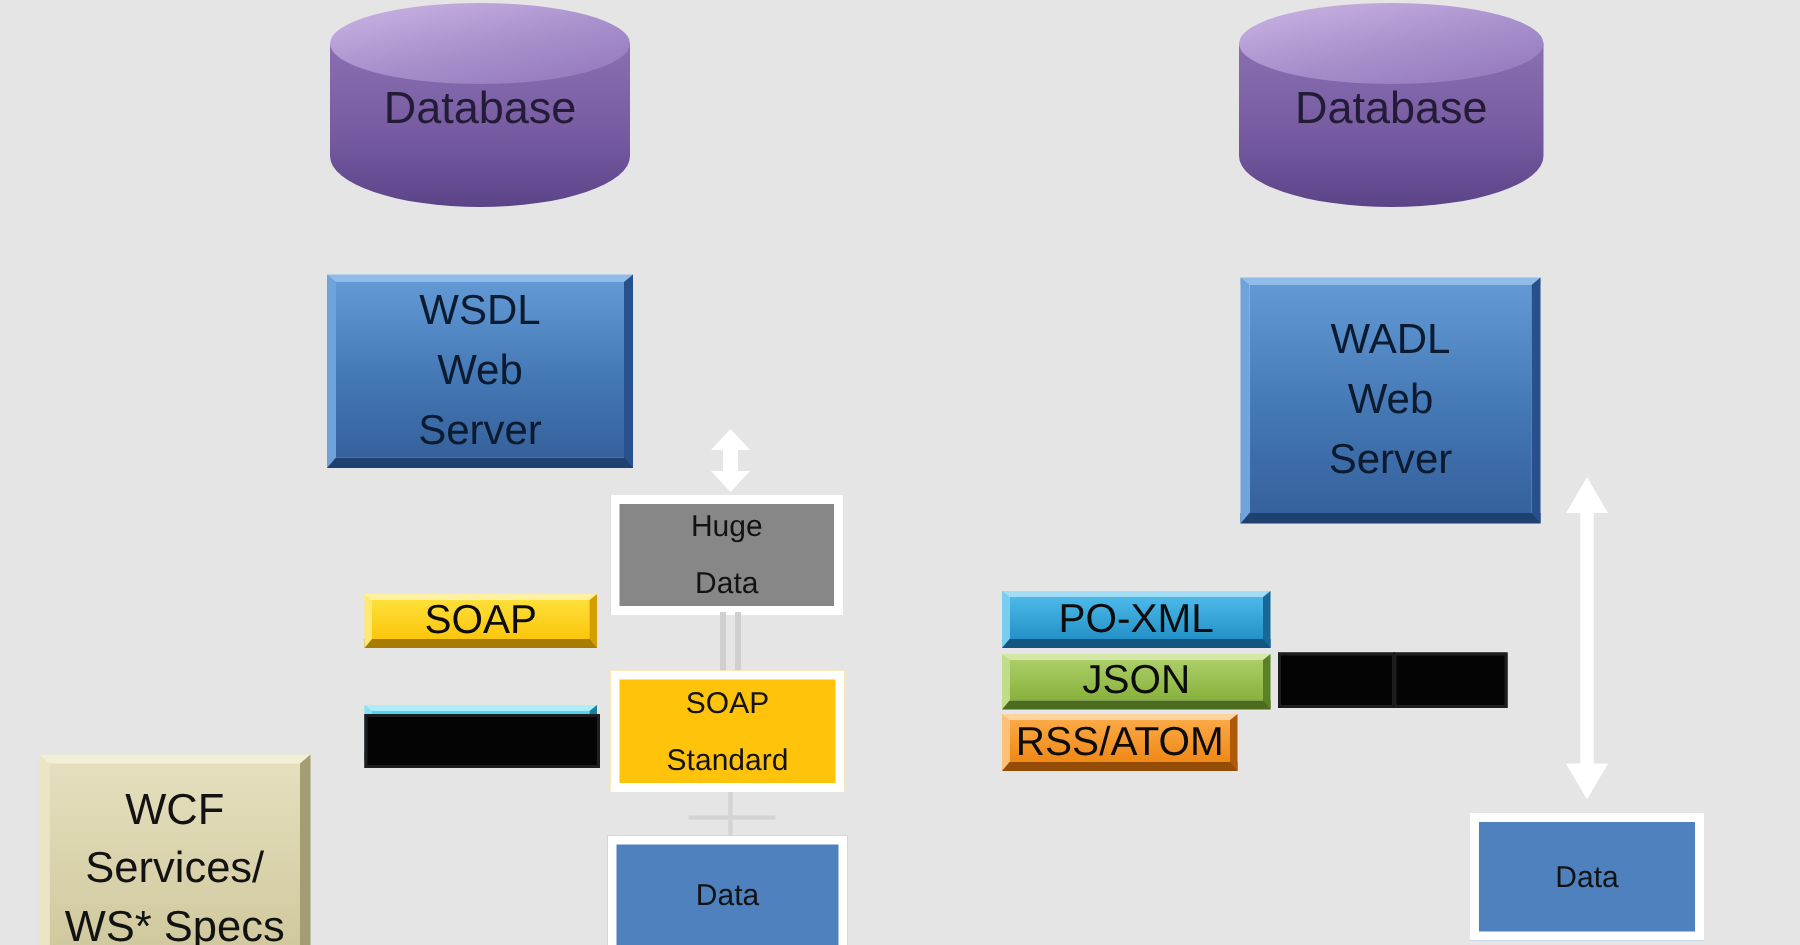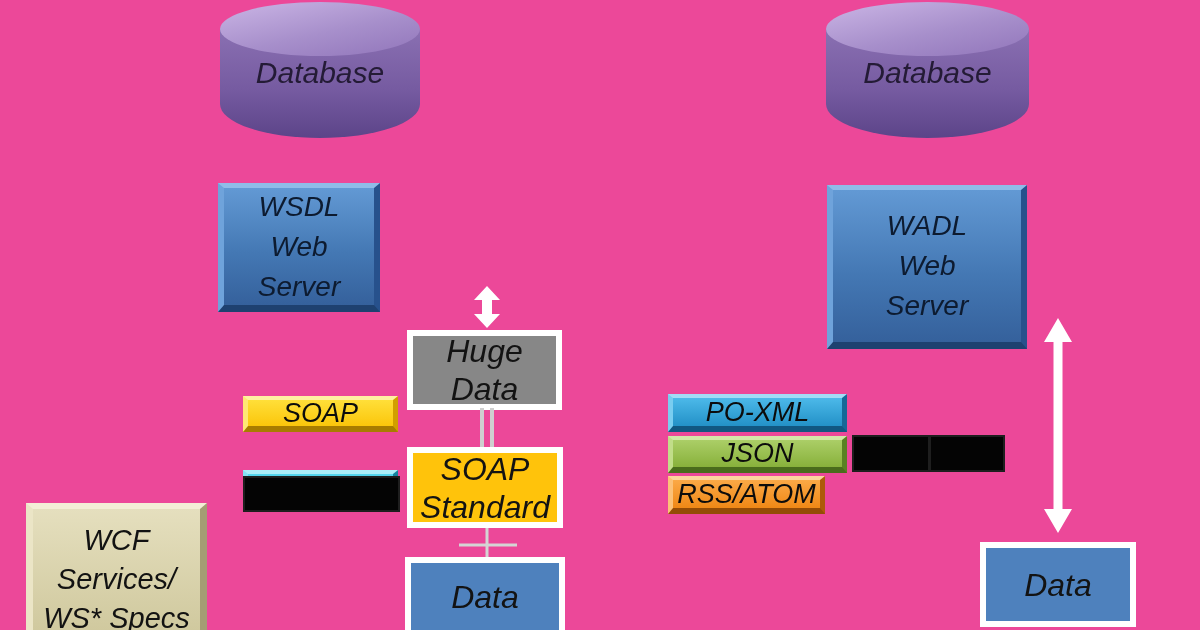--- a/index.html
+++ b/index.html
@@ -1,17 +1,17 @@
 <!DOCTYPE html>
 <html><head>
 <meta charset="utf-8">
 <style>
   html,body{margin:0;padding:0;background:#000;}
-  .stage{position:relative;width:1200px;height:630px;background:#ec4899;overflow:hidden;
-         font-family:"Liberation Sans", sans-serif;font-style:italic;}
+  .stage{position:relative;width:1200px;height:630px;background:#e5e5e5;overflow:hidden;
+         font-family:"Liberation Sans", sans-serif;}
   .abs{position:absolute;}
 
   
   .cyl{position:absolute;}
   .cyl-body{position:absolute;left:0;right:0;top:27px;bottom:0;
     background:linear-gradient(180deg,#8A70B2 0%,#765BA1 55%,#5C4489 100%);
     border-radius:0 0 50% 50% / 0 0 34px 34px;}
   .cyl-top{position:absolute;left:0;right:0;top:0;height:54px;border-radius:50%;
     background:linear-gradient(168deg,#C1ABDE 15%,#A78FCB 55%,#967BBE 90%);}
   .cyl-label{position:absolute;left:0;right:0;top:54px;text-align:center;
@@ -35,21 +35,21 @@
   .chip-poxml{background:linear-gradient(180deg,#4CB9E9,#2391C7);
     border-color:#A2DDF6 #156897 #115781 #79CDF0;}
   .chip-json{background:linear-gradient(180deg,#ABCE67,#88B13B);
     border-color:#D4E7A8 #5A8123 #4A6C1C #C1DD89;}
   .chip-rss{background:linear-gradient(180deg,#FBA946,#EF8816);
     border-color:#FDD49E #AE5A09 #944C06 #FCC177;}
 
   
   .wbox{position:absolute;border:6px solid #FFFFFF;box-sizing:border-box;
     display:flex;align-items:center;justify-content:center;text-align:center;
-    white-space:pre-line;font-size:32px;line-height:38px;color:#131313;}
+    white-space:pre-line;font-size:20px;line-height:38px;color:#131313;}
   .fill-gray{background:#878787;}
   .fill-gold{background:#FFC30B;}
   .fill-blue{background:#4E81BD;}
 
   
   .wcf{position:absolute;box-sizing:border-box;
     background:linear-gradient(180deg,#E5DFBE,#CFC89D);
     border-style:solid;border-width:6px 7px 7px 7px;
     border-color:#F3EED6 #A49D73 #8E8760 #EBE5C6;
     display:flex;align-items:flex-start;justify-content:center;text-align:center;
@@ -66,21 +66,21 @@
 <body>
 
 <div class="stage">
 
   <div class="cyl" style="left:220px;top:2px;width:200px;height:136px">
     <div class="cyl-body"></div>
     <div class="cyl-top"></div>
     <div class="cyl-label">Database</div>
   </div>
 
-  <div class="srv" style="left:218px;top:183px;width:162px;height:129px">
+  <div class="srv" style="left:218px;top:183px;width:204px;height:129px">
     <span>WSDL
 Web
 Server</span>
   </div>
 
   <div class="chip chip-soap" style="left:243px;top:396px;width:155px;height:36px">
     <span>SOAP</span>
   </div>
 
   <div class="chip chip-xml" style="left:243px;top:434px;width:155px;height:37px">

